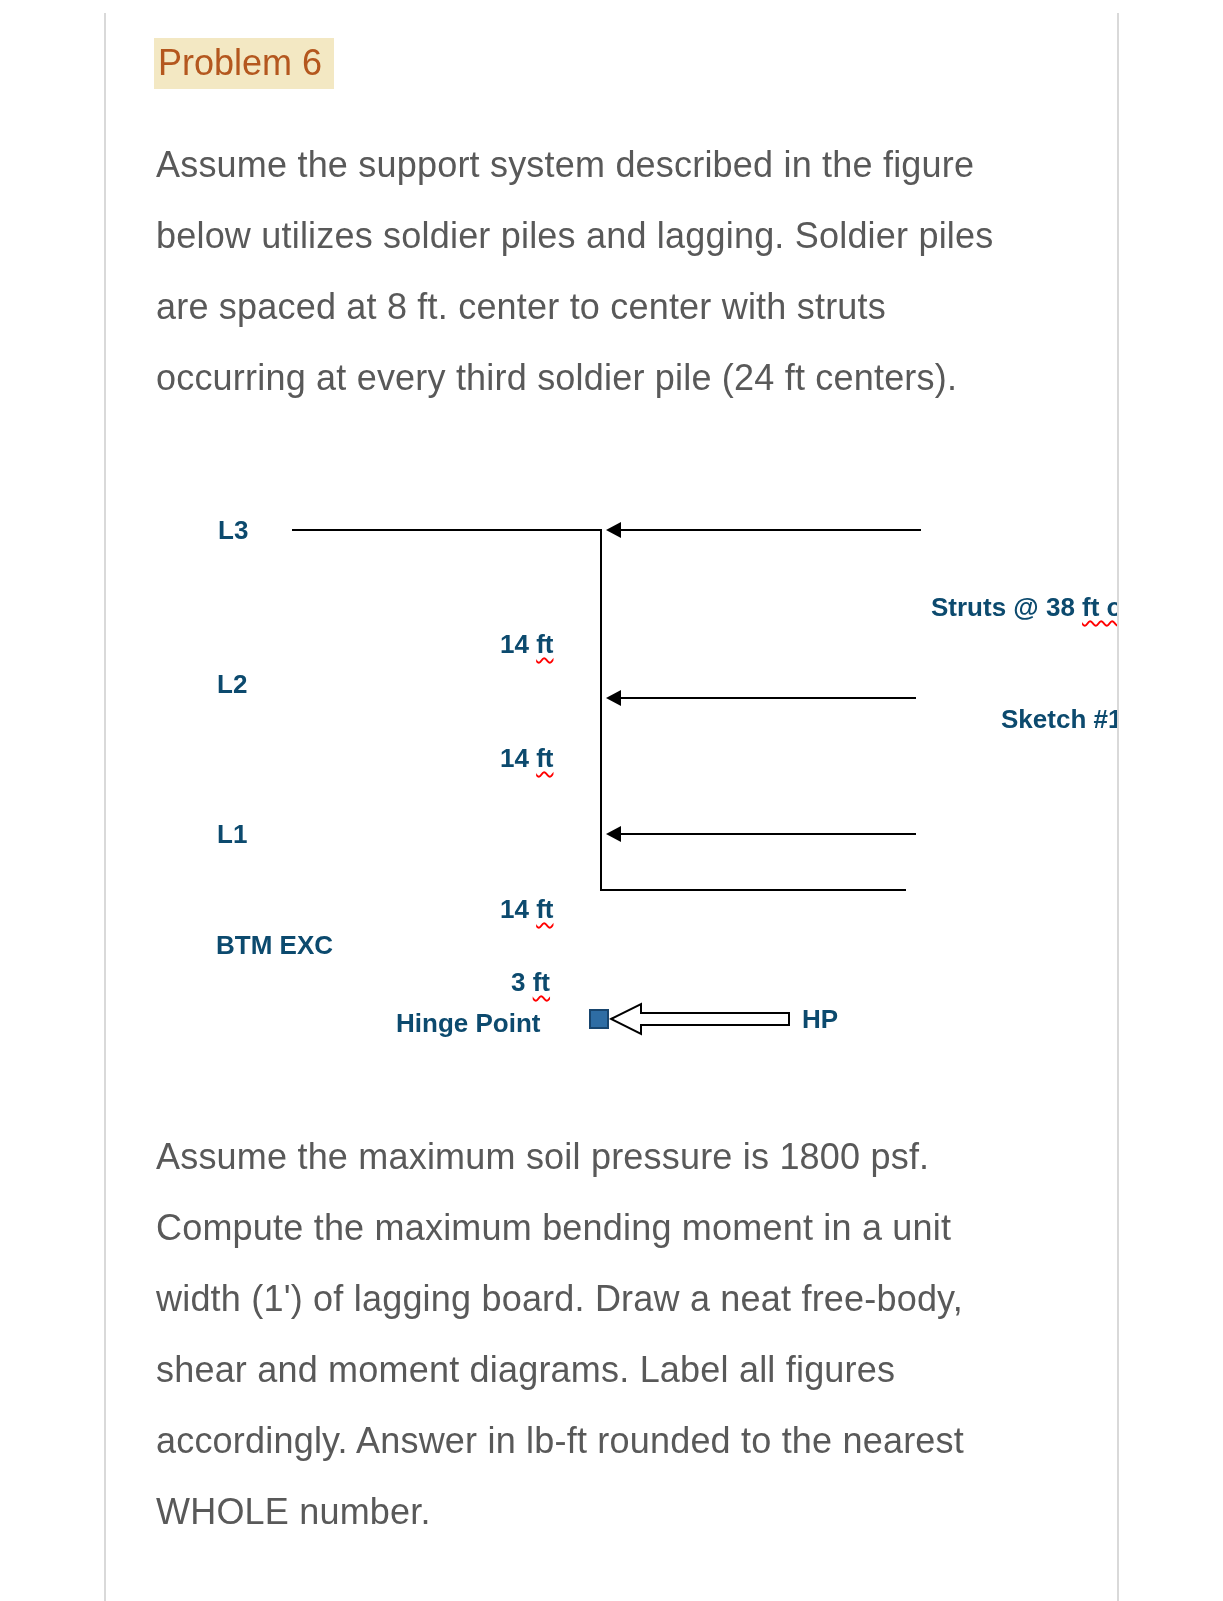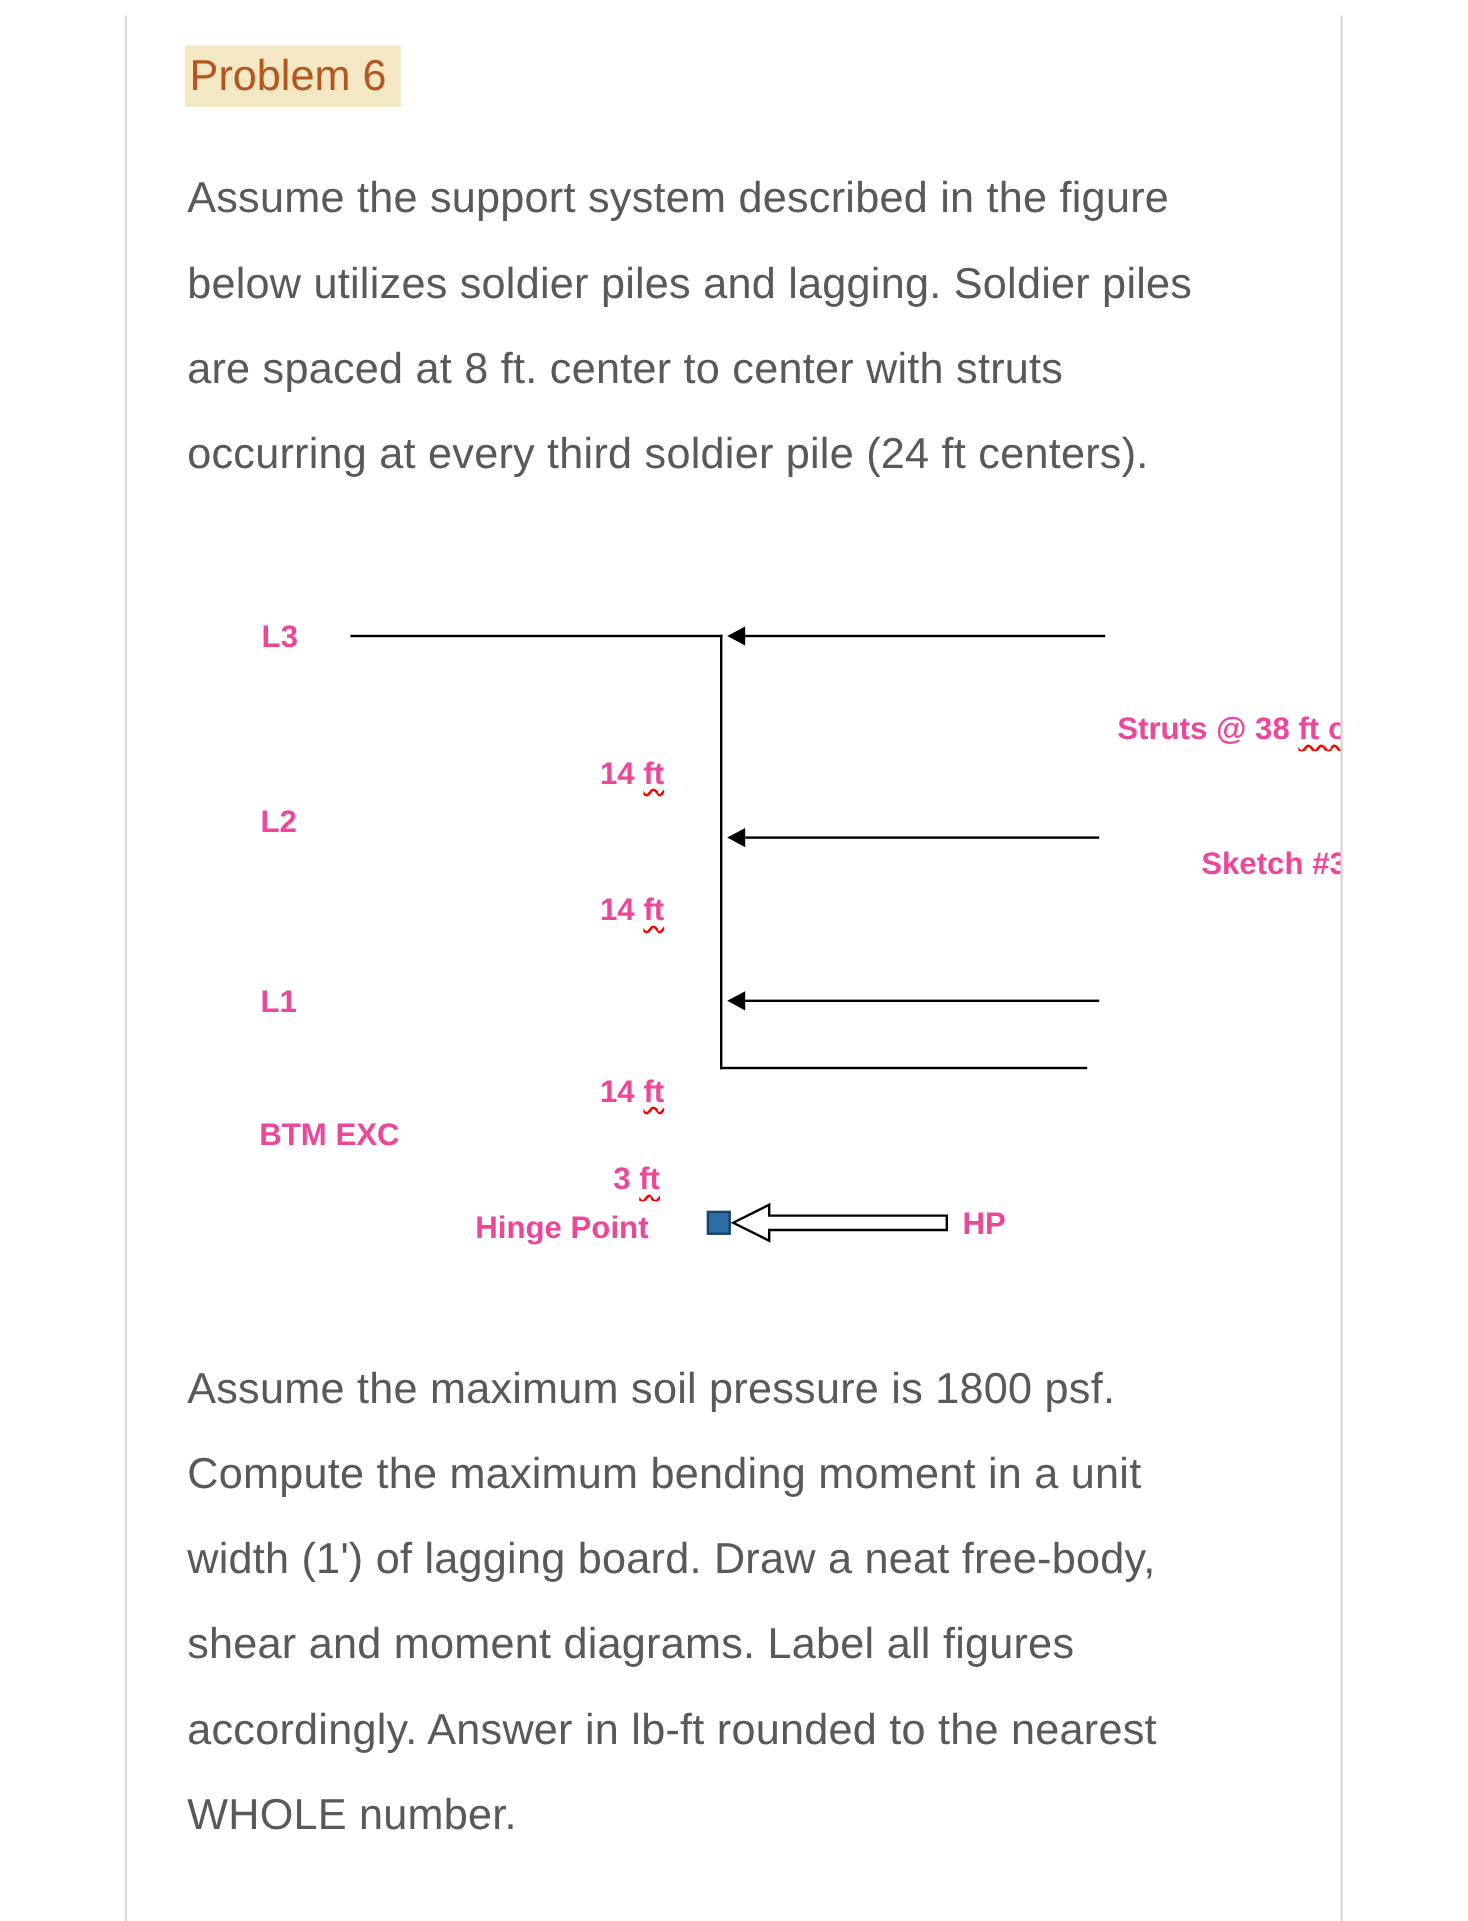--- a/index.html
+++ b/index.html
@@ -35,21 +35,21 @@
     font-weight: 400;
   }
   p.closing { margin-top: 70px; }
 
   .diagram {
     position: relative;
     height: 560px;
     margin-top: 78px;
     font-size: 26px;
     font-weight: 600;
-    color: #ec4899;
+    color: #0c4a6e;
   }
   .dlabel { position: absolute; white-space: nowrap; line-height: 32px; }
   .italic { }
 
   .hline, .vline { position: absolute; background: #000; }
   .hline { height: 2px; }
   .vline { width: 2px; }
 
   .arrow { position: absolute; left: 452px; display: flex; align-items: center; height: 16px; }
   .arrow .head {
@@ -113,21 +113,21 @@
         <span class="shaft"></span>
       </div>
       <div class="arrow" style="top:335px; width:310px">
         <span class="head"></span>
         <span class="shaft"></span>
       </div>
 
 
       <span class="dlabel" style="left:777px; top:100px"><span>Struts @ 38 </span><span class="wavy">ft o.c.</span></span>
 
-      <span class="dlabel" style="left:847px; top:212px">Sketch #3</span>
+      <span class="dlabel" style="left:847px; top:212px">Sketch #1</span>
 
       <span class="dlabel" style="left:346px; top:137px"><span>14 </span><span class="wavy">ft</span></span>
 
       <span class="dlabel" style="left:346px; top:251px"><span>14 </span><span class="wavy">ft</span></span>
 
       <span class="dlabel" style="left:346px; top:402px"><span>14 </span><span class="wavy">ft</span></span>
 
       <span class="dlabel" style="left:357px; top:475px"><span>3 </span><span class="wavy">ft</span></span>
 
       <span class="dlabel italic" style="left:242px; top:516px">Hinge Point</span>

